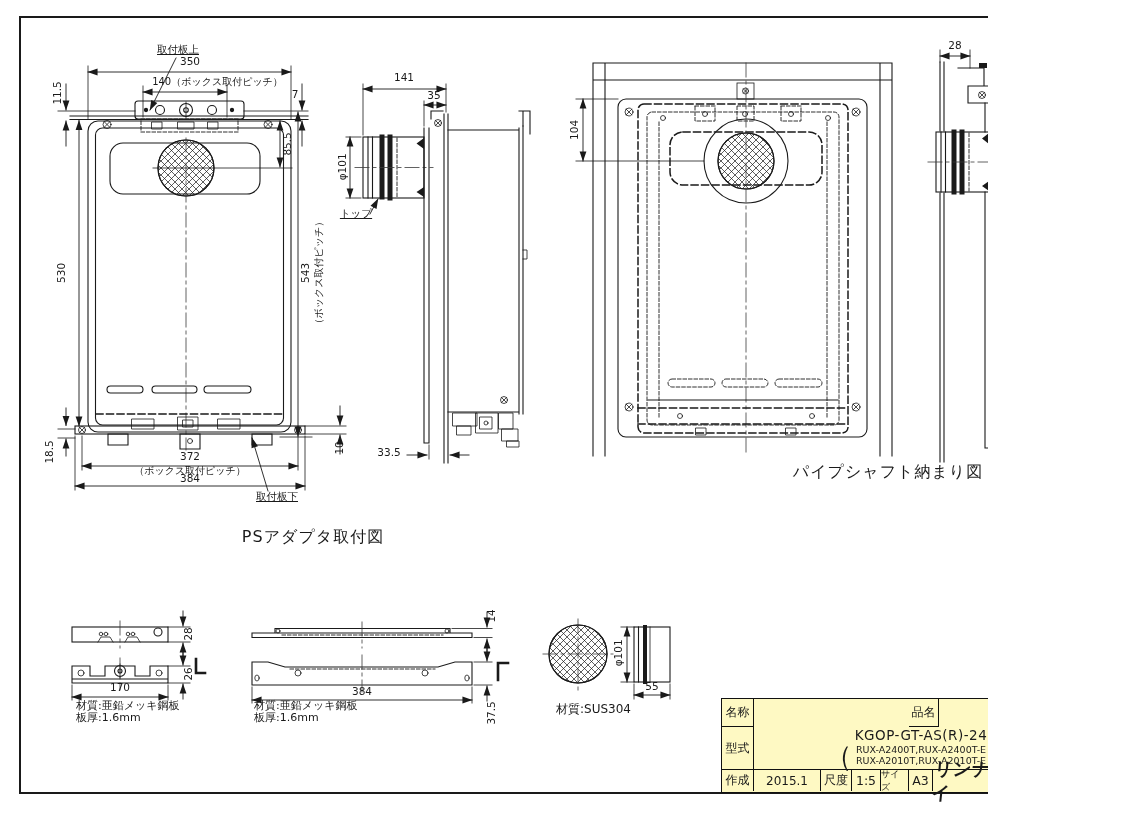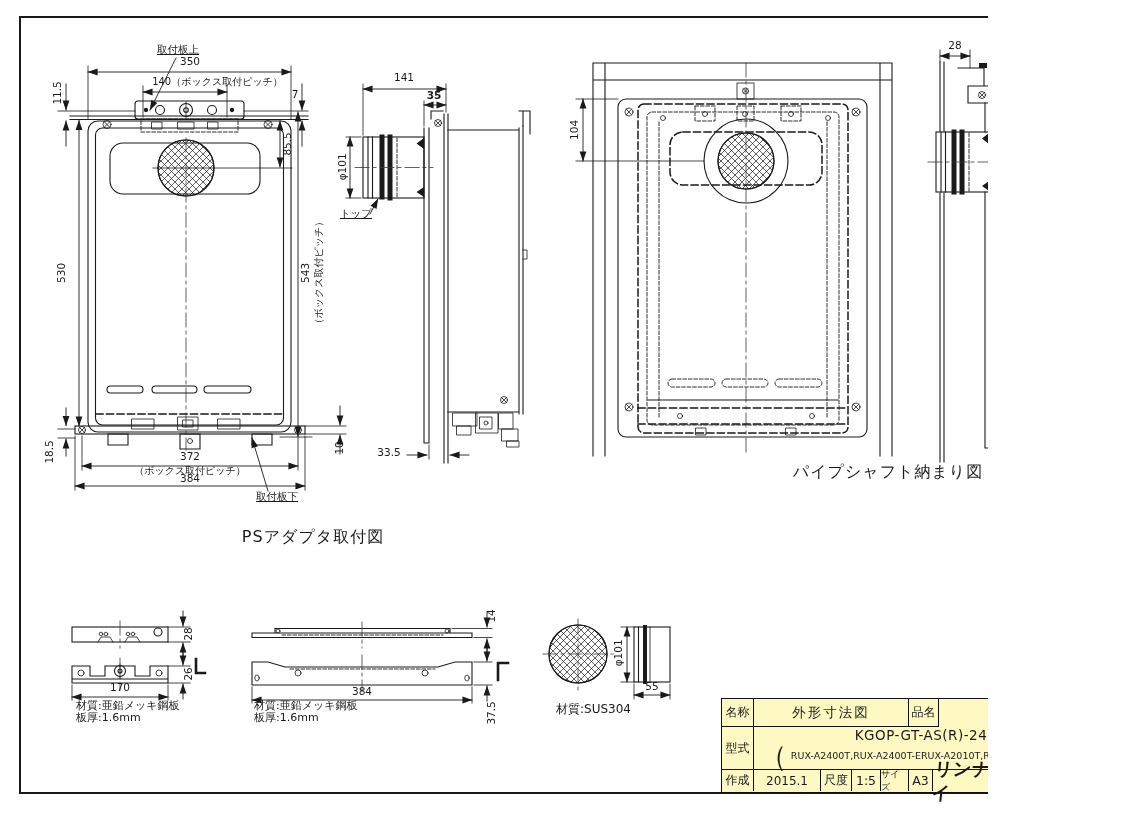--- a/index.html
+++ b/index.html
@@ -25,21 +25,21 @@
   #tb{position:absolute;left:721px;top:698px;width:369px;height:95px;
       border:1.5px solid #111;box-sizing:border-box;background:#fef9c3;}
   #tb .cell{position:absolute;box-sizing:border-box;display:flex;align-items:center;
       justify-content:center;border-right:1.2px solid #111;font-size:12px;}
   #tb .bb{border-bottom:1.2px solid #111;}
   #tb .nr{border-right:none;}
   .model-wrap{display:flex;flex-direction:column;align-items:center;width:100%;}
   .model-main{font-size:13.5px;letter-spacing:0.5px;}
   .model-sub{display:flex;align-items:center;margin-top:0px;}
   .model-sub .paren{font-size:26px;font-weight:300;line-height:1;transform:scaleY(1.1);}
-  .model-sub .lines{display:flex;flex-direction:row;margin:0 4px;font-size:9.5px;line-height:1.15;justify-content:flex-end;}
+  .model-sub .lines{display:flex;flex-direction:column;margin:0 4px;font-size:9.5px;line-height:1.15;justify-content:flex-end;}
   .logo{font-weight:900;font-size:18px;transform:skewX(-6deg);letter-spacing:0.5px;}
   .suffix{font-size:13.5px;letter-spacing:5px;margin-left:6px;}
 </style>
 </head>
 <body>
 
 <div id="sheet">
 
 <svg id="lines" width="1124" height="813" viewBox="0 0 1124 813">
   <defs>
@@ -326,21 +326,21 @@
 <div class="t sm ctr rot" style="left:249px;top:267px;width:140px;">（ボックス取付ピッチ）</div>
 <div class="t dim ctr rot" style="left:30px;top:446px;width:40px;">18.5</div>
 <div class="t dim ctr" style="left:160px;top:451px;width:60px;">372</div>
 <div class="t sm ctr" style="left:120px;top:465px;width:140px;">（ボックス取付ピッチ）</div>
 <div class="t dim ctr" style="left:160px;top:473px;width:60px;">384</div>
 <div class="t dim ctr rot" style="left:325px;top:442px;width:30px;">10</div>
 <div class="t dim ctr ul" style="left:247px;top:491px;width:60px;">取付板下</div>
 <div class="t cap ctr" style="left:228px;top:528px;width:170px;">PSアダプタ取付図</div>
 
 <div class="t dim ctr" style="left:374px;top:72px;width:60px;">141</div>
-<div class="t dim ctr" style="left:419px;top:90px;width:30px;font-weight:bold;">35</div>
+<div class="t dim ctr" style="left:419px;top:90px;width:30px;">35</div>
 <div class="t dim ctr rot" style="left:323px;top:161px;width:40px;">φ101</div>
 <div class="t dim ctr ul" style="left:336px;top:208px;width:40px;">トップ</div>
 <div class="t dim ctr" style="left:364px;top:447px;width:50px;">33.5</div>
 
 <div class="t dim ctr rot" style="left:555px;top:124px;width:40px;">104</div>
 <div class="t cap ctr" style="left:778px;top:463px;width:220px;">パイプシャフト納まり図</div>
 
 <div class="t dim ctr" style="left:935px;top:40px;width:40px;">28</div>
 
 <div class="t dim ctr rot" style="left:174px;top:628px;width:30px;">28</div>
@@ -357,21 +357,20 @@
 
 <div class="t dim ctr rot" style="left:599px;top:647px;width:40px;">φ101</div>
 <div class="t dim ctr" style="left:637px;top:681px;width:30px;">55</div>
 <div class="t" style="left:556px;top:703px;font-size:12px;">材質:SUS304</div>
 
 <div class="t" style="left:1092px;top:796px;width:26px;font-size:9px;text-align:right;font-weight:bold;">101</div>
 
 <div id="tb">
 
   <div class="cell bb" style="left:0;top:0;width:32px;height:28px;">名称</div>
-  <div class="cell bb" style="left:32px;top:0;width:155px;height:28px;font-size:13.5px;letter-spacing:2px;">外形寸法図</div>
   <div class="cell bb" style="left:187px;top:0;width:30px;height:28px;">品名</div>
 
   <div class="cell bb" style="left:0;top:28px;width:32px;height:43px;">型式</div>
   <div class="cell bb nr" style="left:32px;top:28px;width:334px;height:43px;">
     <div class="model-wrap">
       <div class="model-main">KGOP-GT-AS(R)-24</div>
       <div class="model-sub">
         <span class="paren">（</span>
         <span class="lines">
           <span>RUX-A2400T,RUX-A2400T-E</span>

